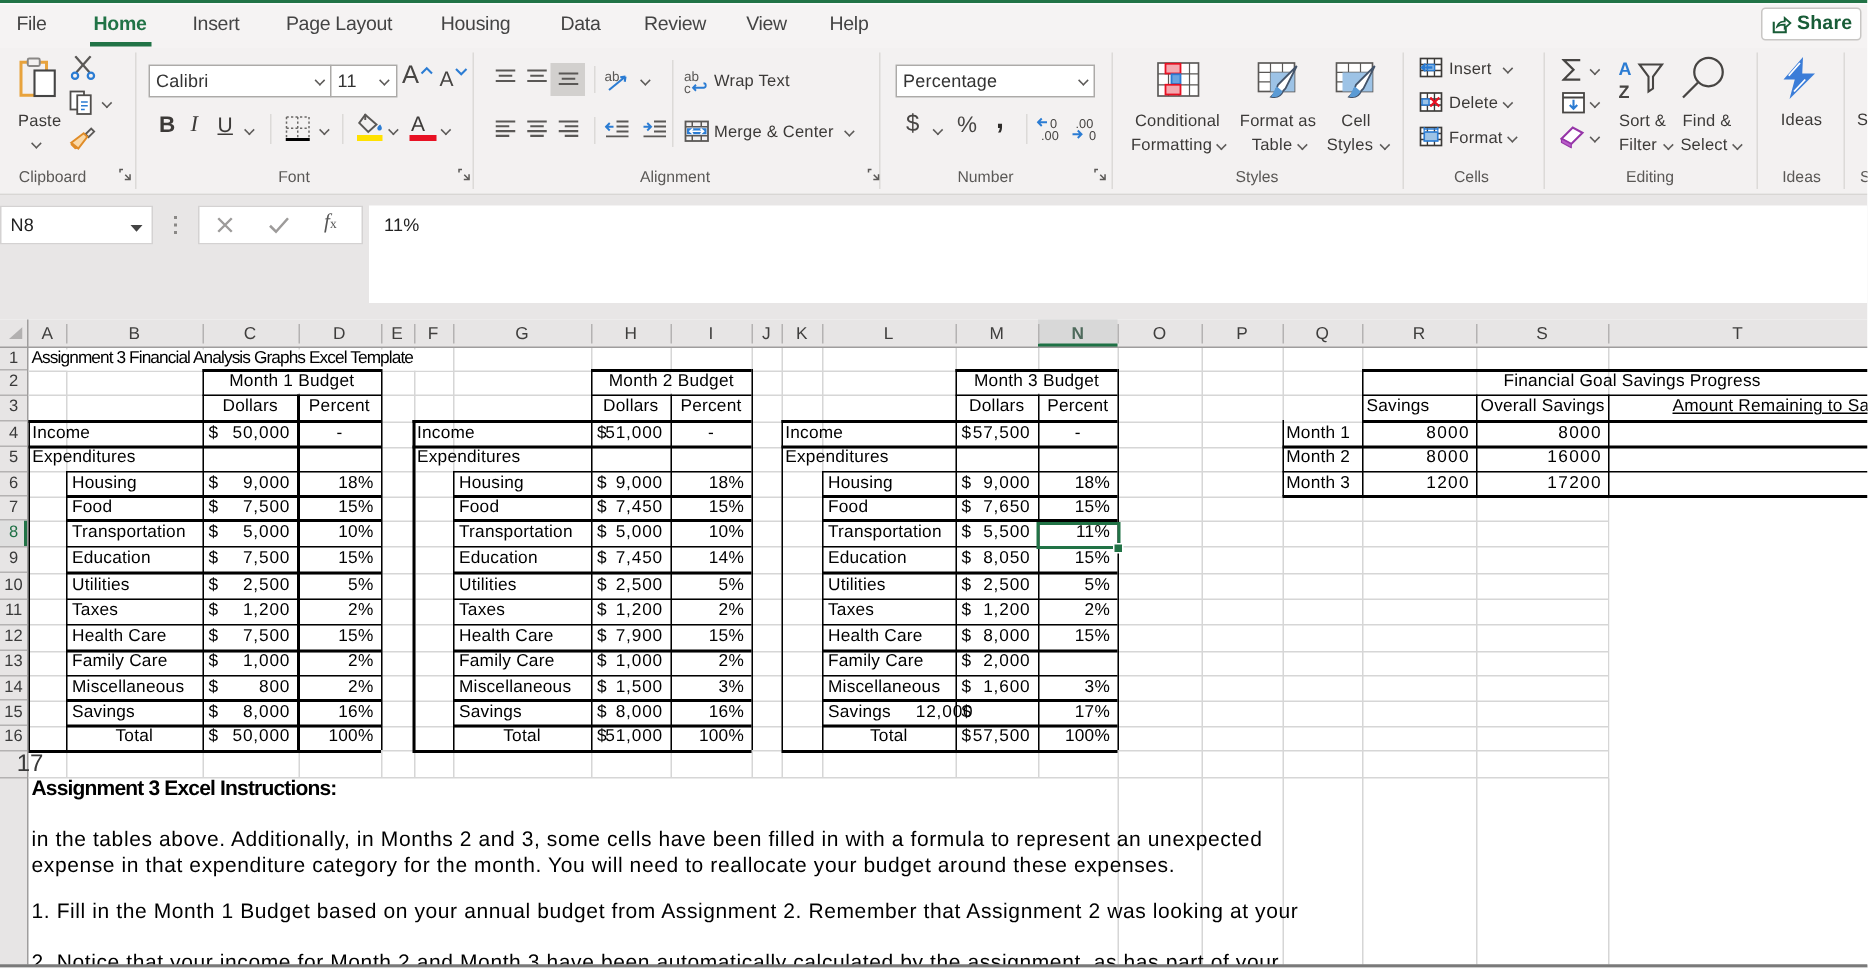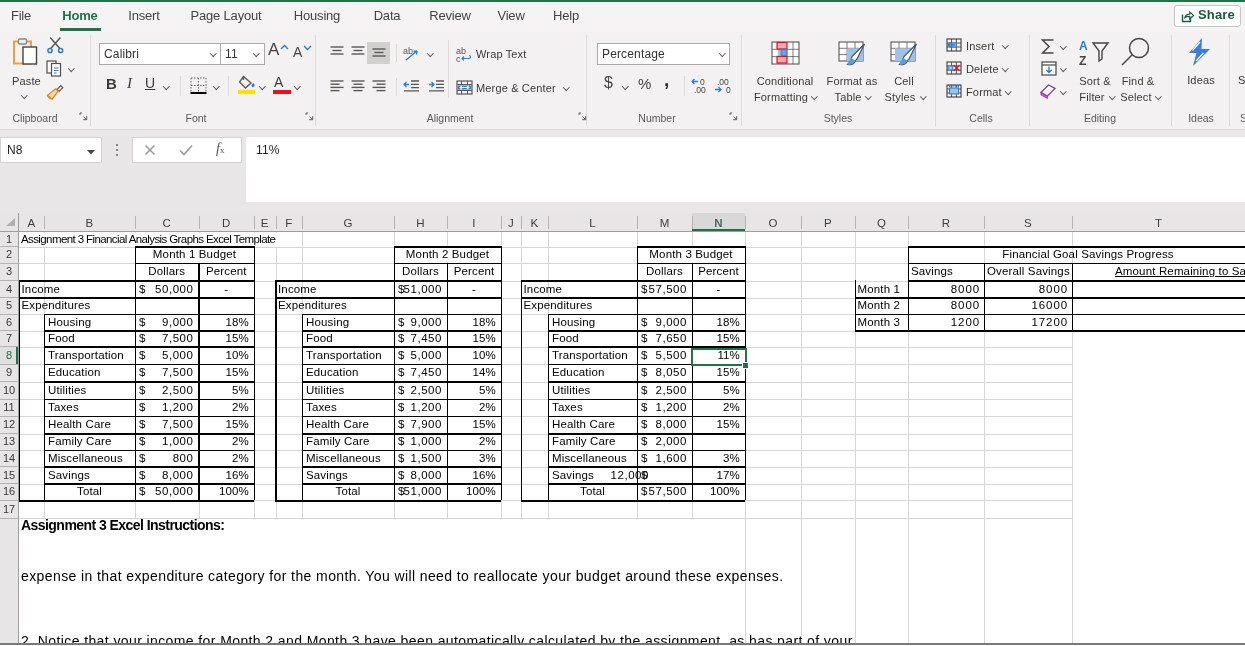--- a/index.html
+++ b/index.html
@@ -371,21 +371,21 @@
 <div class="ab" style="left:16px;top:346.5px;width:2.2px;height:17.5px;background:#217346;"></div>
 <div class="tx" style="left:9px;top:349.75px;transform:translateX(-50%);font-size:11px;color:#1e7045;letter-spacing:0">8</div>
 <div class="tx" style="left:9px;top:367.25px;transform:translateX(-50%);font-size:11px;color:#3a3a3a;letter-spacing:0">9</div>
 <div class="tx" style="left:9px;top:384.75px;transform:translateX(-50%);font-size:11px;color:#3a3a3a;letter-spacing:0">10</div>
 <div class="tx" style="left:9px;top:402.0px;transform:translateX(-50%);font-size:11px;color:#3a3a3a;letter-spacing:0">11</div>
 <div class="tx" style="left:9px;top:419.25px;transform:translateX(-50%);font-size:11px;color:#3a3a3a;letter-spacing:0">12</div>
 <div class="tx" style="left:9px;top:436.25px;transform:translateX(-50%);font-size:11px;color:#3a3a3a;letter-spacing:0">13</div>
 <div class="tx" style="left:9px;top:452.75px;transform:translateX(-50%);font-size:11px;color:#3a3a3a;letter-spacing:0">14</div>
 <div class="tx" style="left:9px;top:469.5px;transform:translateX(-50%);font-size:11px;color:#3a3a3a;letter-spacing:0">15</div>
 <div class="tx" style="left:9px;top:486.25px;transform:translateX(-50%);font-size:11px;color:#3a3a3a;letter-spacing:0">16</div>
-<div class="tx" style="left:9px;top:503.5px;transform:translateX(-50%);font-size:11px;color:#3a3a3a;letter-spacing:0">17</div>
+<div class="tx" style="left:20px;top:503.5px;transform:translateX(-50%);font-size:16px;color:#3a3a3a;letter-spacing:0">17</div>
 <div class="ab" style="left:0px;top:246.0px;width:18px;height:1px;background:#b4b2b2;"></div>
 <div class="ab" style="left:0px;top:262.5px;width:18px;height:1px;background:#b4b2b2;"></div>
 <div class="ab" style="left:0px;top:280.0px;width:18px;height:1px;background:#b4b2b2;"></div>
 <div class="ab" style="left:0px;top:297.0px;width:18px;height:1px;background:#b4b2b2;"></div>
 <div class="ab" style="left:0px;top:313.5px;width:18px;height:1px;background:#b4b2b2;"></div>
 <div class="ab" style="left:0px;top:330.0px;width:18px;height:1px;background:#b4b2b2;"></div>
 <div class="ab" style="left:0px;top:346.0px;width:18px;height:1px;background:#b4b2b2;"></div>
 <div class="ab" style="left:0px;top:363.5px;width:18px;height:1px;background:#b4b2b2;"></div>
 <div class="ab" style="left:0px;top:381.0px;width:18px;height:1px;background:#b4b2b2;"></div>
 <div class="ab" style="left:0px;top:398.5px;width:18px;height:1px;background:#b4b2b2;"></div>
@@ -684,16 +684,18 @@
 <div class="tx" style="left:1068px;top:300.25px;transform:translateX(-100%);letter-spacing:0.9px">16000</div>
 <div class="tx" style="left:857.5px;top:316.75px;">Month 3</div>
 <div class="tx" style="left:980px;top:316.75px;transform:translateX(-100%);letter-spacing:0.9px">1200</div>
 <div class="tx" style="left:1068px;top:316.75px;transform:translateX(-100%);letter-spacing:0.9px">17200</div>
 <div class="tx" style="left:21px;top:233.5px;font-weight:normal;letter-spacing:-0.6px">Assignment 3 Financial Analysis Graphs Excel Template</div>
 <div class="ab" style="left:690.5px;top:347.5px;width:56px;height:18.5px;border:2px solid #217346"></div>
 <div class="ab" style="left:741.8px;top:362.2px;width:7.2px;height:7.2px;background:#fff;"></div>
 <div class="ab" style="left:743px;top:363.4px;width:5px;height:5px;background:#217346;"></div>
 <div class="ab" style="left:0;top:518.5px;width:1245px;height:124.7px;overflow:hidden">
 <div class="itx" style="left:21px;top:1.0px;font-weight:bold;letter-spacing:-0.55px">Assignment 3 Excel Instructions:</div>
+<div class="itx" style="left:21px;top:35.5px;font-weight:normal;letter-spacing:0.4px">in the tables above. Additionally, in Months 2 and 3, some cells have been filled in with a formula to represent an unexpected</div>
 <div class="itx" style="left:21px;top:52.0px;font-weight:normal;letter-spacing:0.4px">expense in that expenditure category for the month. You will need to reallocate your budget around these expenses.</div>
+<div class="itx" style="left:21px;top:83.5px;font-weight:normal;letter-spacing:0.4px">1. Fill in the Month 1 Budget based on your annual budget from Assignment 2. Remember that Assignment 2 was looking at your</div>
 <div class="itx" style="left:21px;top:117.5px;font-weight:normal;letter-spacing:0.4px">2. Notice that your income for Month 2 and Month 3 have been automatically calculated by the assignment, as has part of your</div>
 </div>
 <div class="ab" style="left:0px;top:643.2px;width:1245px;height:1.8px;background:#7a7a7a;"></div>
 <div class="ab" style="left:0px;top:645.0px;width:1245px;height:0.9999999999999545px;background:#fdfdfd;"></div>
 </body></html>

